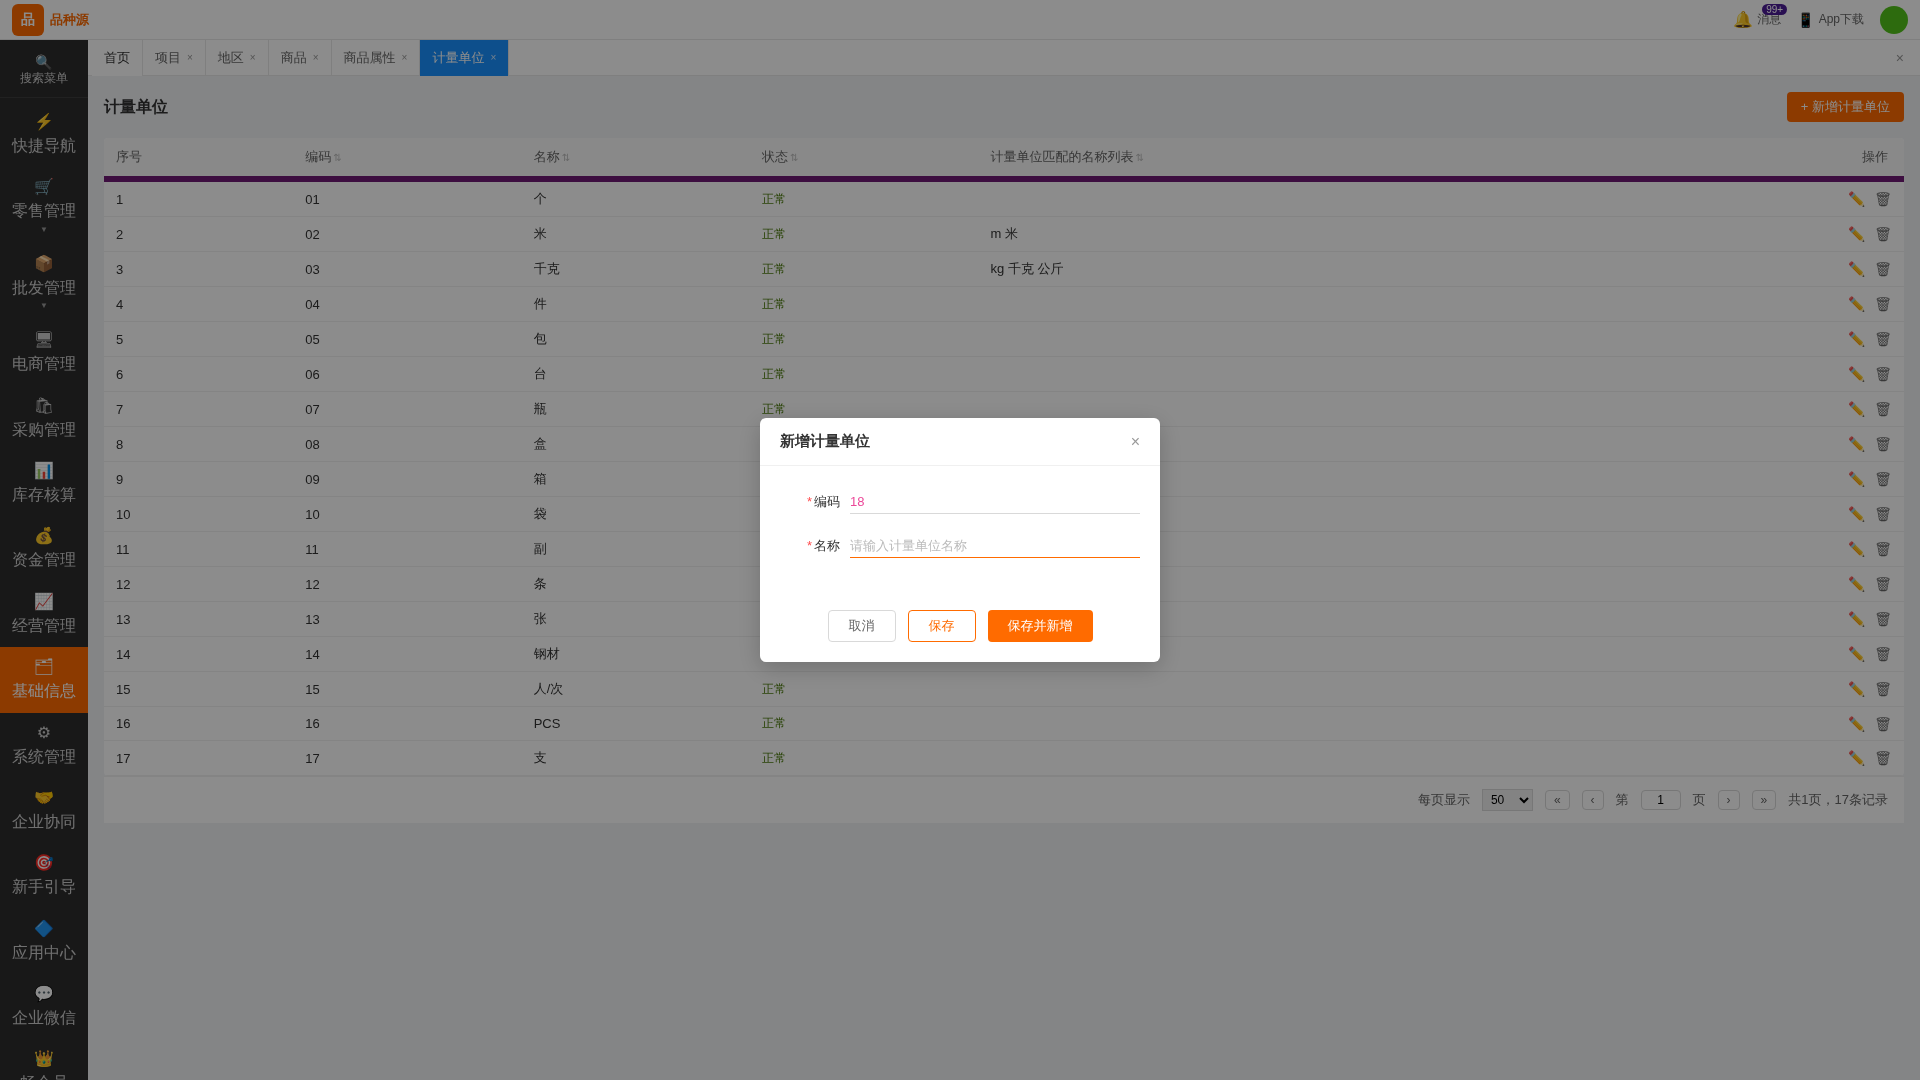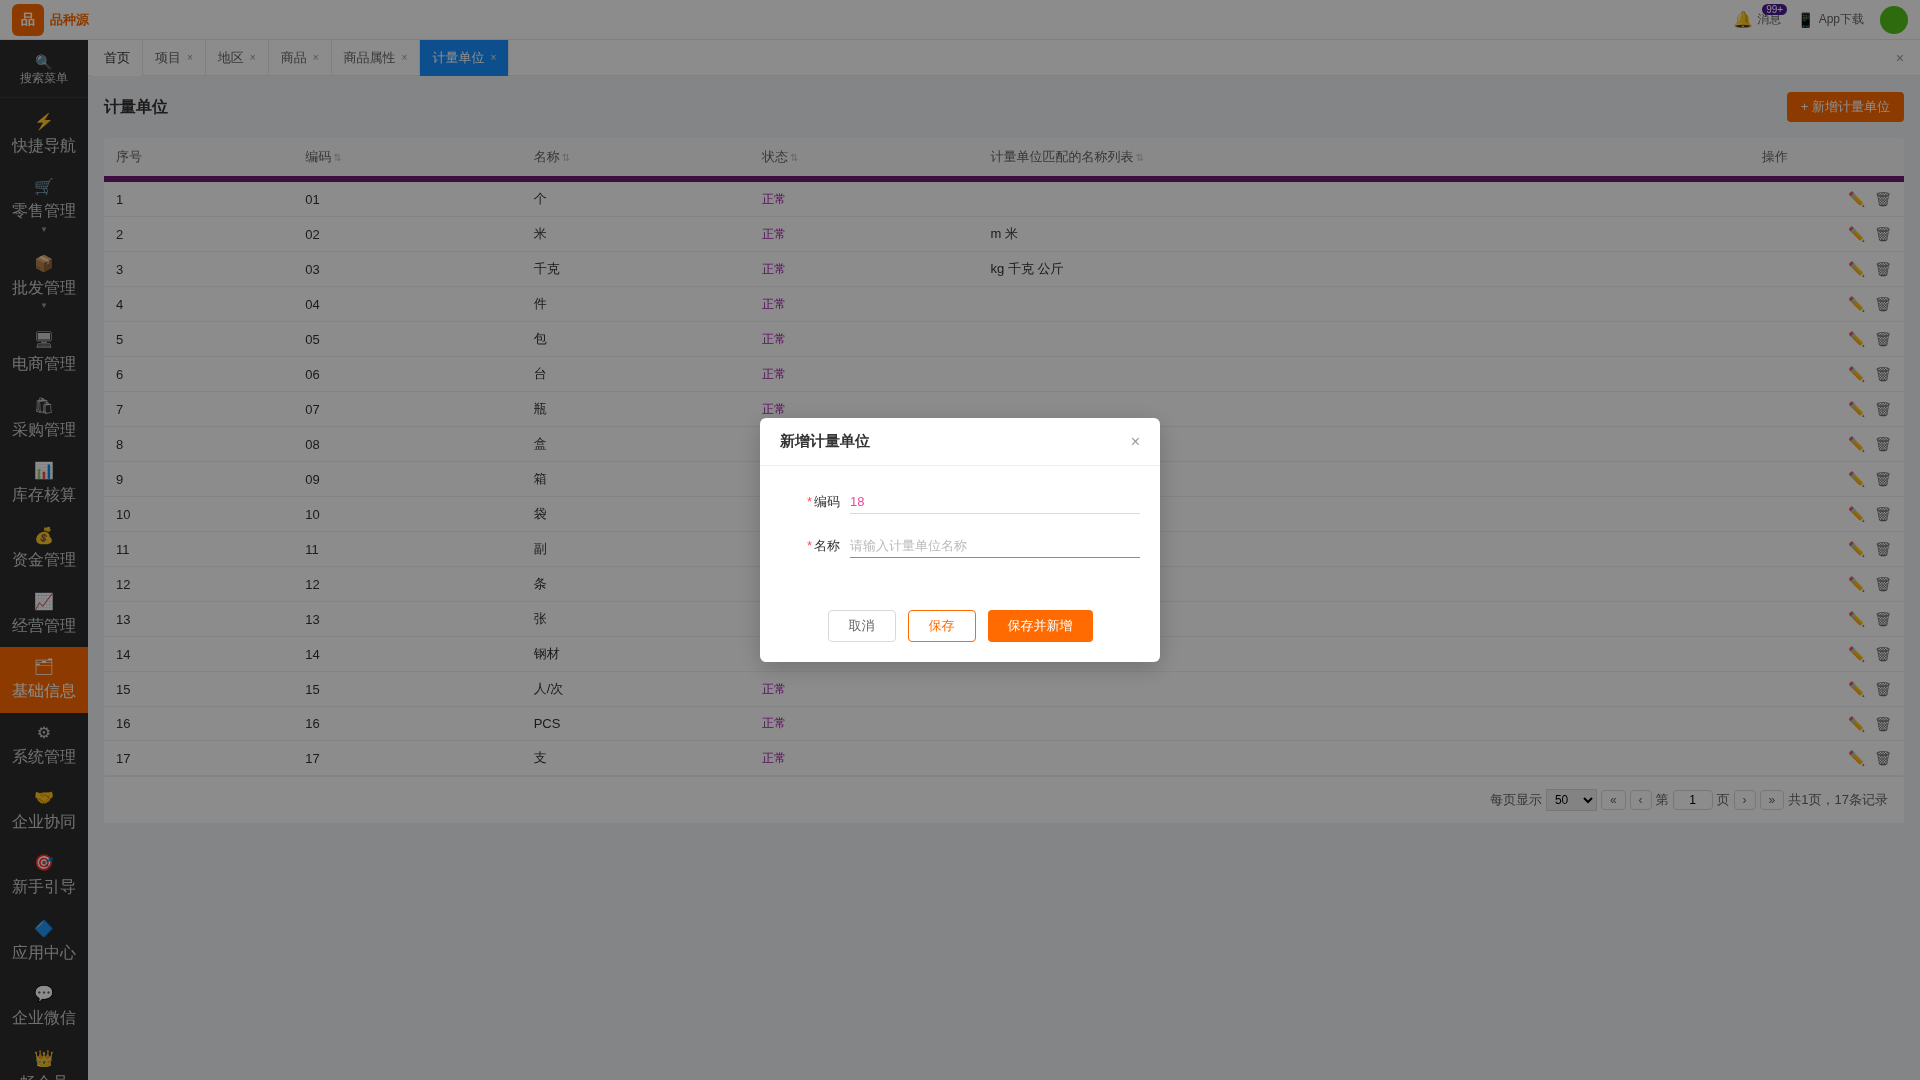--- a/index.html
+++ b/index.html
@@ -49,27 +49,27 @@
     .page-header { display: flex; justify-content: space-between; align-items: center; margin-bottom: 16px; }
     .page-title { font-size: 16px; font-weight: 600; color: #333; }
     .btn-add { background: #ff6b00; color: #fff; border: none; border-radius: 4px; padding: 6px 14px; font-size: 13px; cursor: pointer; }
 
     
     .table-wrap { background: #fff; border-radius: 4px; overflow: hidden; }
     table { width: 100%; border-collapse: collapse; }
     thead tr { background: #fafafa; }
     th { padding: 10px 12px; text-align: left; font-size: 13px; color: #666; font-weight: normal; border-bottom: 6px solid #701a75; white-space: nowrap; }
     td { padding: 8px 12px; font-size: 13px; color: #333; border-bottom: 1px solid #f0f0f0; }
-    .status-normal { color: #a21caf; font-size: 12px; }
+    .status-normal { color: #4d7c0f; font-size: 12px; }
     .action-icons { display: flex; gap: 8px; }
     .action-icon { color: #666; cursor: pointer; font-size: 14px; }
     .sort-icon { color: #bbb; font-size: 10px; margin-left: 2px; }
 
     
-    .pagination { display: flex; justify-content: flex-end; align-items: center; padding: 12px 16px; background: #fff; border-top: 1px solid #f0f0f0; gap: 4px; font-size: 13px; color: #666; }
+    .pagination { display: flex; justify-content: flex-end; align-items: center; padding: 12px 16px; background: #fff; border-top: 1px solid #f0f0f0; gap: 12px; font-size: 13px; color: #666; }
     .page-btn { border: 1px solid #d9d9d9; background: #fff; color: #666; padding: 2px 8px; border-radius: 4px; cursor: pointer; font-size: 12px; }
     .page-input { width: 40px; border: 1px solid #d9d9d9; border-radius: 4px; text-align: center; padding: 2px 4px; font-size: 12px; }
     .page-select { border: 1px solid #d9d9d9; border-radius: 0; padding: 2px 4px; font-size: 12px; }
 
     
     .modal-overlay { position: fixed; top: 0; left: 0; width: 100%; height: 100%; background: rgba(0,0,0,0.45); z-index: 1000; display: flex; justify-content: center; align-items: center; }
     .modal { background: #fff; border-radius: 6px; width: 400px; box-shadow: 0 6px 24px rgba(0,0,0,0.2); overflow: hidden; }
     .modal-header { display: flex; justify-content: space-between; align-items: center; padding: 14px 20px; border-bottom: 1px solid #f0f0f0; }
     .modal-title { font-size: 15px; font-weight: 600; color: #333; }
     .modal-close { color: #999; cursor: pointer; font-size: 16px; }
@@ -218,21 +218,21 @@
 
       <div class="table-wrap">
         <table>
           <thead>
             <tr>
               <th><span>序号</span></th>
               <th><span>编码</span><span class="sort-icon">⇅</span></th>
               <th><span>名称</span><span class="sort-icon">⇅</span></th>
               <th><span>状态</span><span class="sort-icon">⇅</span></th>
               <th><span>计量单位匹配的名称列表</span><span class="sort-icon">⇅</span></th>
-              <th style="text-align:center; padding-right:16px;"><span>操作</span></th>
+              <th style="text-align:right; padding-right:16px;"><span>操作</span></th>
             </tr>
           </thead>
           <tbody id="table-body">
           <tr>
       <td>1</td>
       <td>01</td>
       <td>个</td>
       <td><span class="status-normal">正常</span></td>
       <td></td>
       <td>

